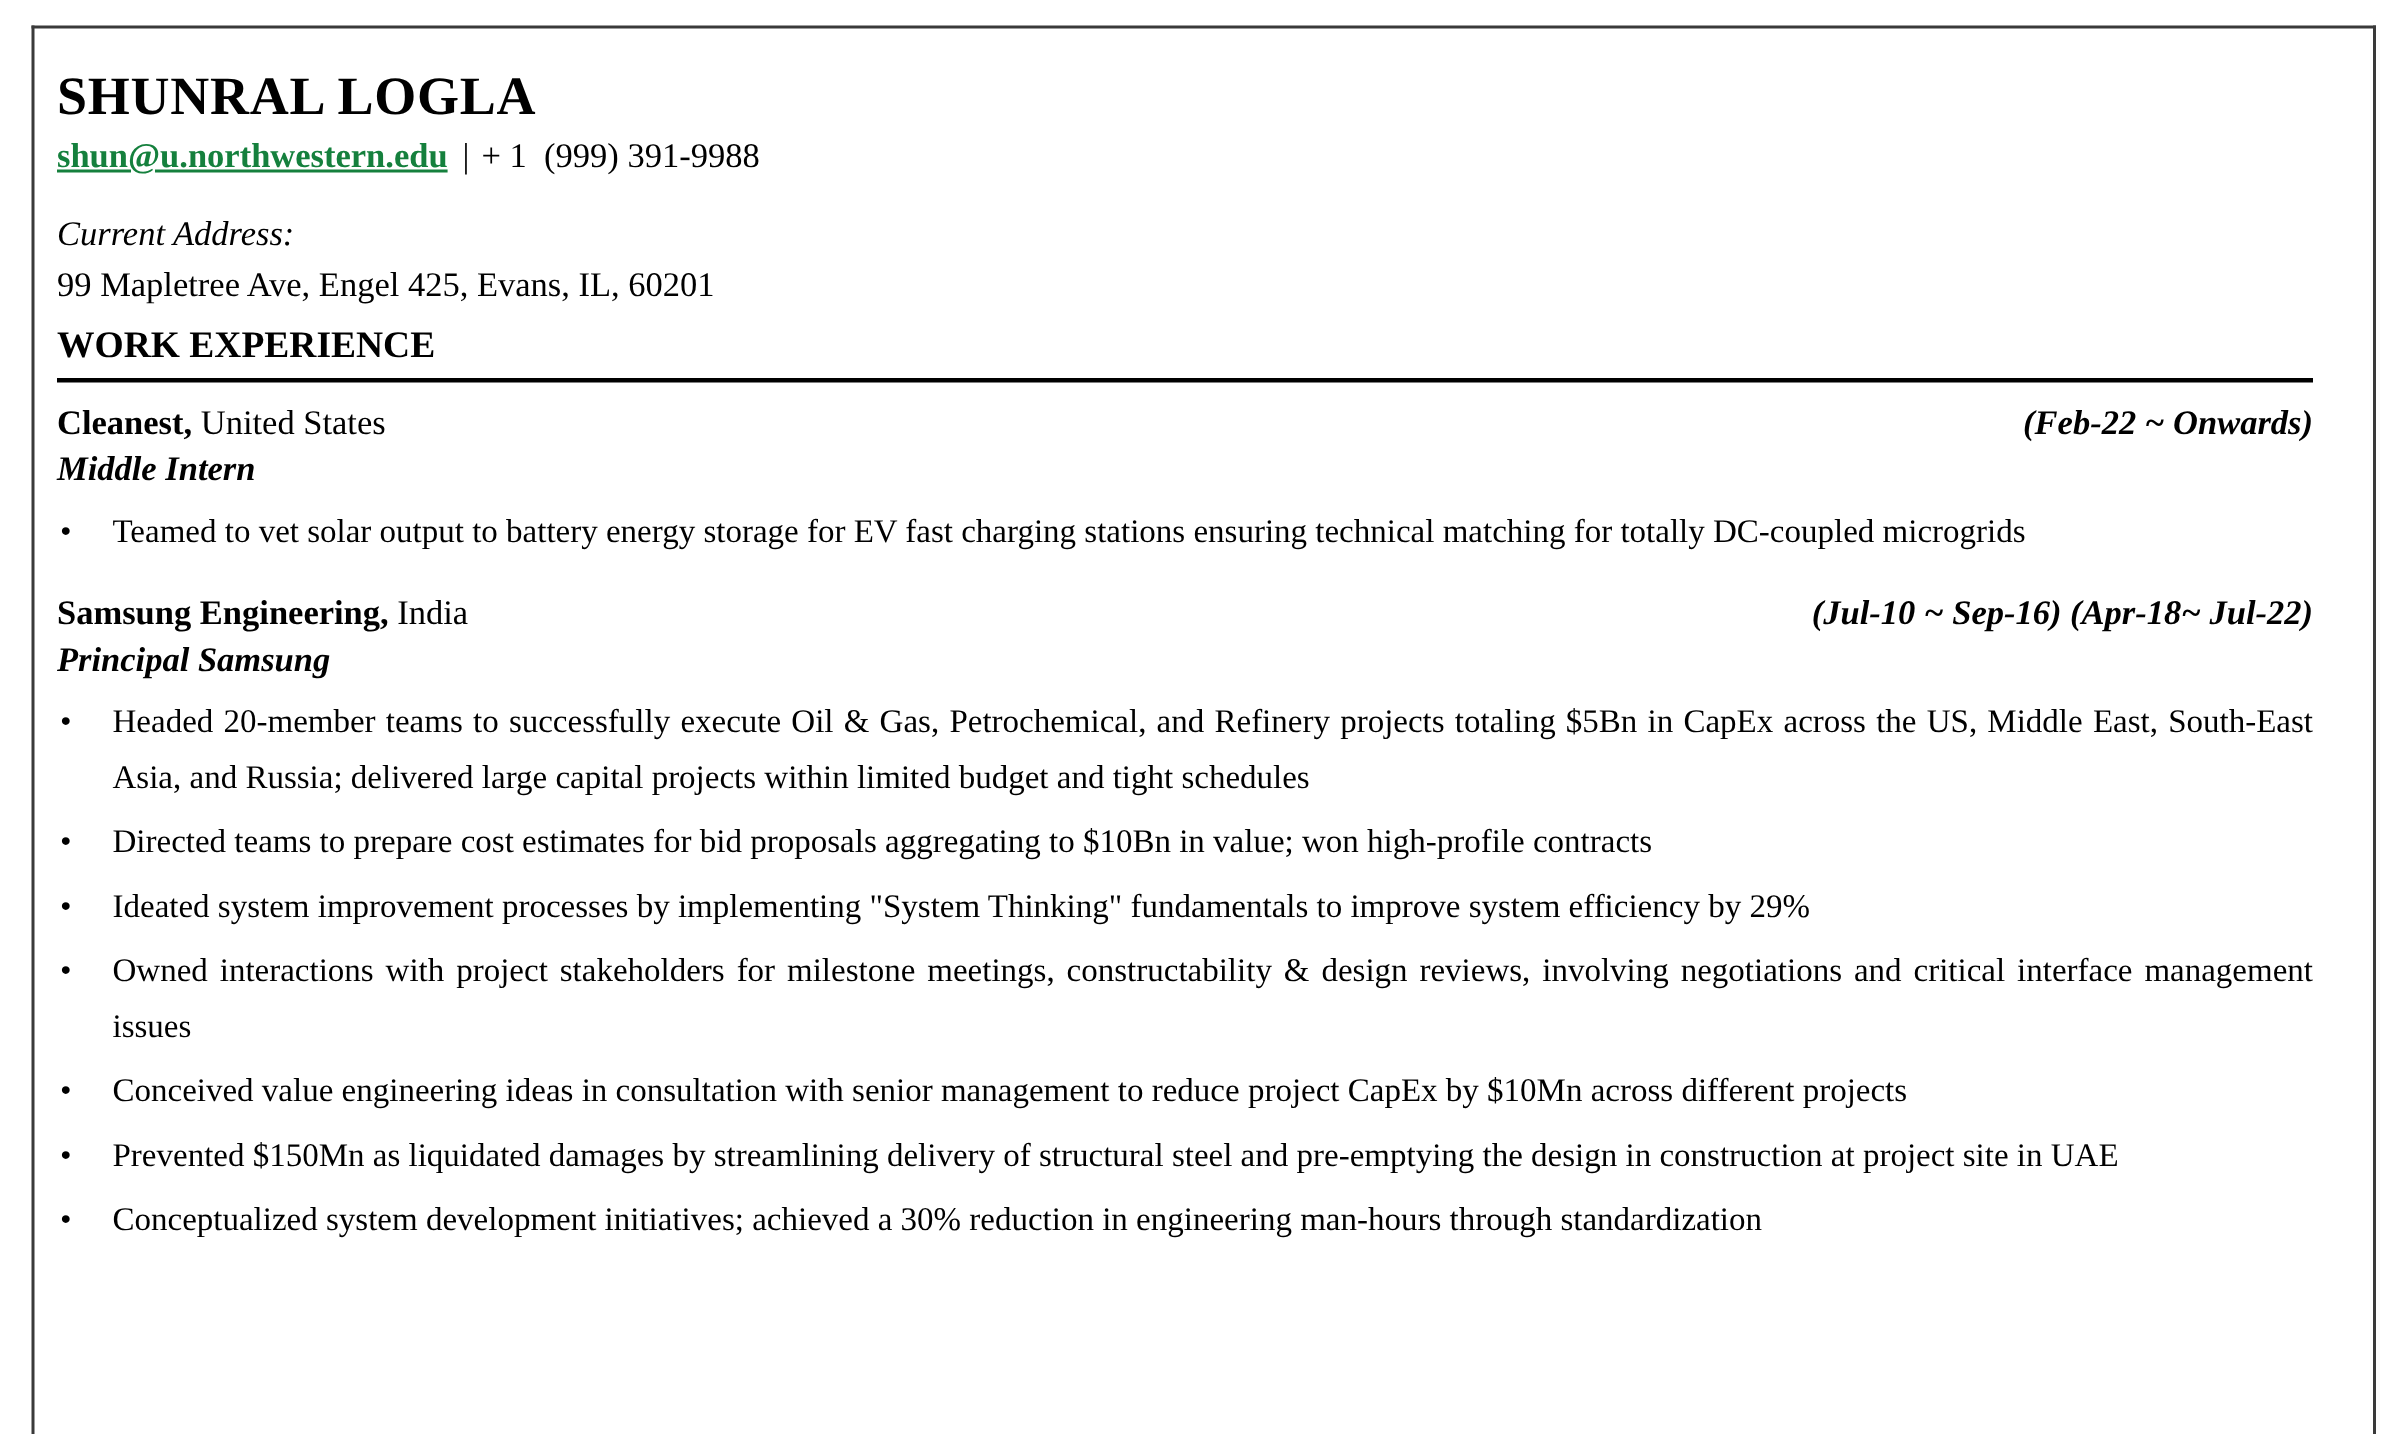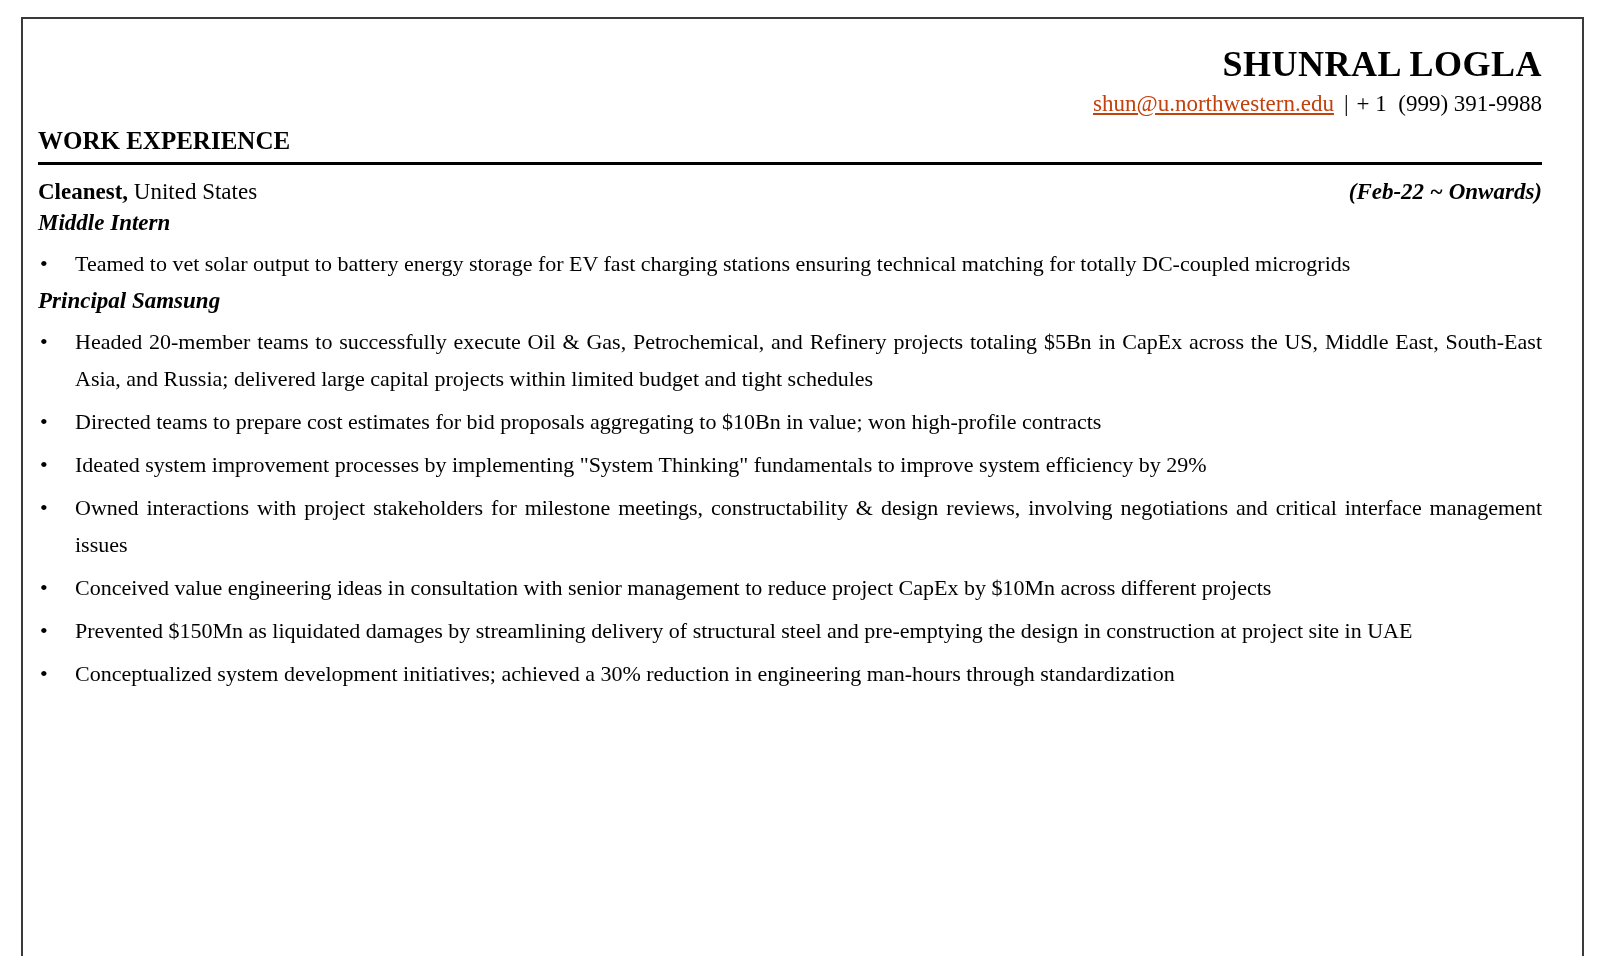--- a/index.html
+++ b/index.html
@@ -17,34 +17,35 @@
     top: 17px;
     width: 1563px;
     height: 960px; 
     border: 2px solid #3a3a3a;
     border-bottom: none;
     background: #ffffff;
   }
   .content {
     padding: 24px 40px 0 15px;
   }
-  .doc-header { text-align: right; }
+  .doc-header { text-align: left; }
   .doc-name {
     font-size: 36px;
     font-weight: bold;
     letter-spacing: 0.5px;
   }
   .contact-line {
     margin-top: 6px;
     font-size: 23px;
   }
   .email-link {
-    color: #c2410c;
+    color: #15803d;
     text-decoration: underline;
     cursor: pointer;
+    font-weight: bold;
   }
   .contact-sep { margin: 0 8px 0 10px; }
   .phone { white-space: pre-wrap; }
   .address-block { margin-top: 22px; font-size: 23px; line-height: 34px; }
   .address-label { font-style: italic; }
   .section-heading {
     margin-top: 10px;
     font-size: 25px;
     font-weight: bold;
     padding-bottom: 7px;
@@ -94,20 +95,24 @@
 <div class="page">
   <div class="content">
 
     <div class="doc-header">
       <div class="doc-name">SHUNRAL LOGLA</div>
       <div class="contact-line">
         <span class="email-link">shun@u.northwestern.edu</span><span class="contact-sep">|</span><span class="phone">+ 1  (999) 391-9988</span>
       </div>
     </div>
 
+    <div class="address-block">
+      <div class="address-label">Current Address:</div>
+      <div class="address-value">99 Mapletree Ave, Engel 425, Evans, IL, 60201</div>
+    </div>
 
     <div class="section-heading">WORK EXPERIENCE</div>
 
     <div class="job job1">
       <div class="job-header">
         <div>
           <span class="company">Cleanest,</span>
           <span class="location">United States</span>
         </div>
         <div class="dates">(Feb-22 ~ Onwards)</div>
@@ -115,20 +120,27 @@
       <div class="role">Middle Intern</div>
       <ul class="bullets">
         <li>
           <span class="marker">•</span>
           <span class="bullet-text">Teamed to vet solar output to battery energy storage for EV fast charging stations ensuring technical matching for totally DC-coupled microgrids</span>
         </li>
       </ul>
     </div>
 
     <div class="job job2">
+      <div class="job-header">
+        <div>
+          <span class="company">Samsung Engineering,</span>
+          <span class="location">India</span>
+        </div>
+        <div class="dates">(Jul-10 ~ Sep-16) (Apr-18~ Jul-22)</div>
+      </div>
       <div class="role">Principal Samsung</div>
       <ul class="bullets">
         <li>
           <span class="marker">•</span>
           <span class="bullet-text">Headed 20-member teams to successfully execute Oil &amp; Gas, Petrochemical, and Refinery projects totaling $5Bn in CapEx across the US, Middle East, South-East Asia, and Russia; delivered large capital projects within limited budget and tight schedules</span>
         </li>
         <li>
           <span class="marker">•</span>
           <span class="bullet-text">Directed teams to prepare cost estimates for bid proposals aggregating to $10Bn in value; won high-profile contracts</span>
         </li>

